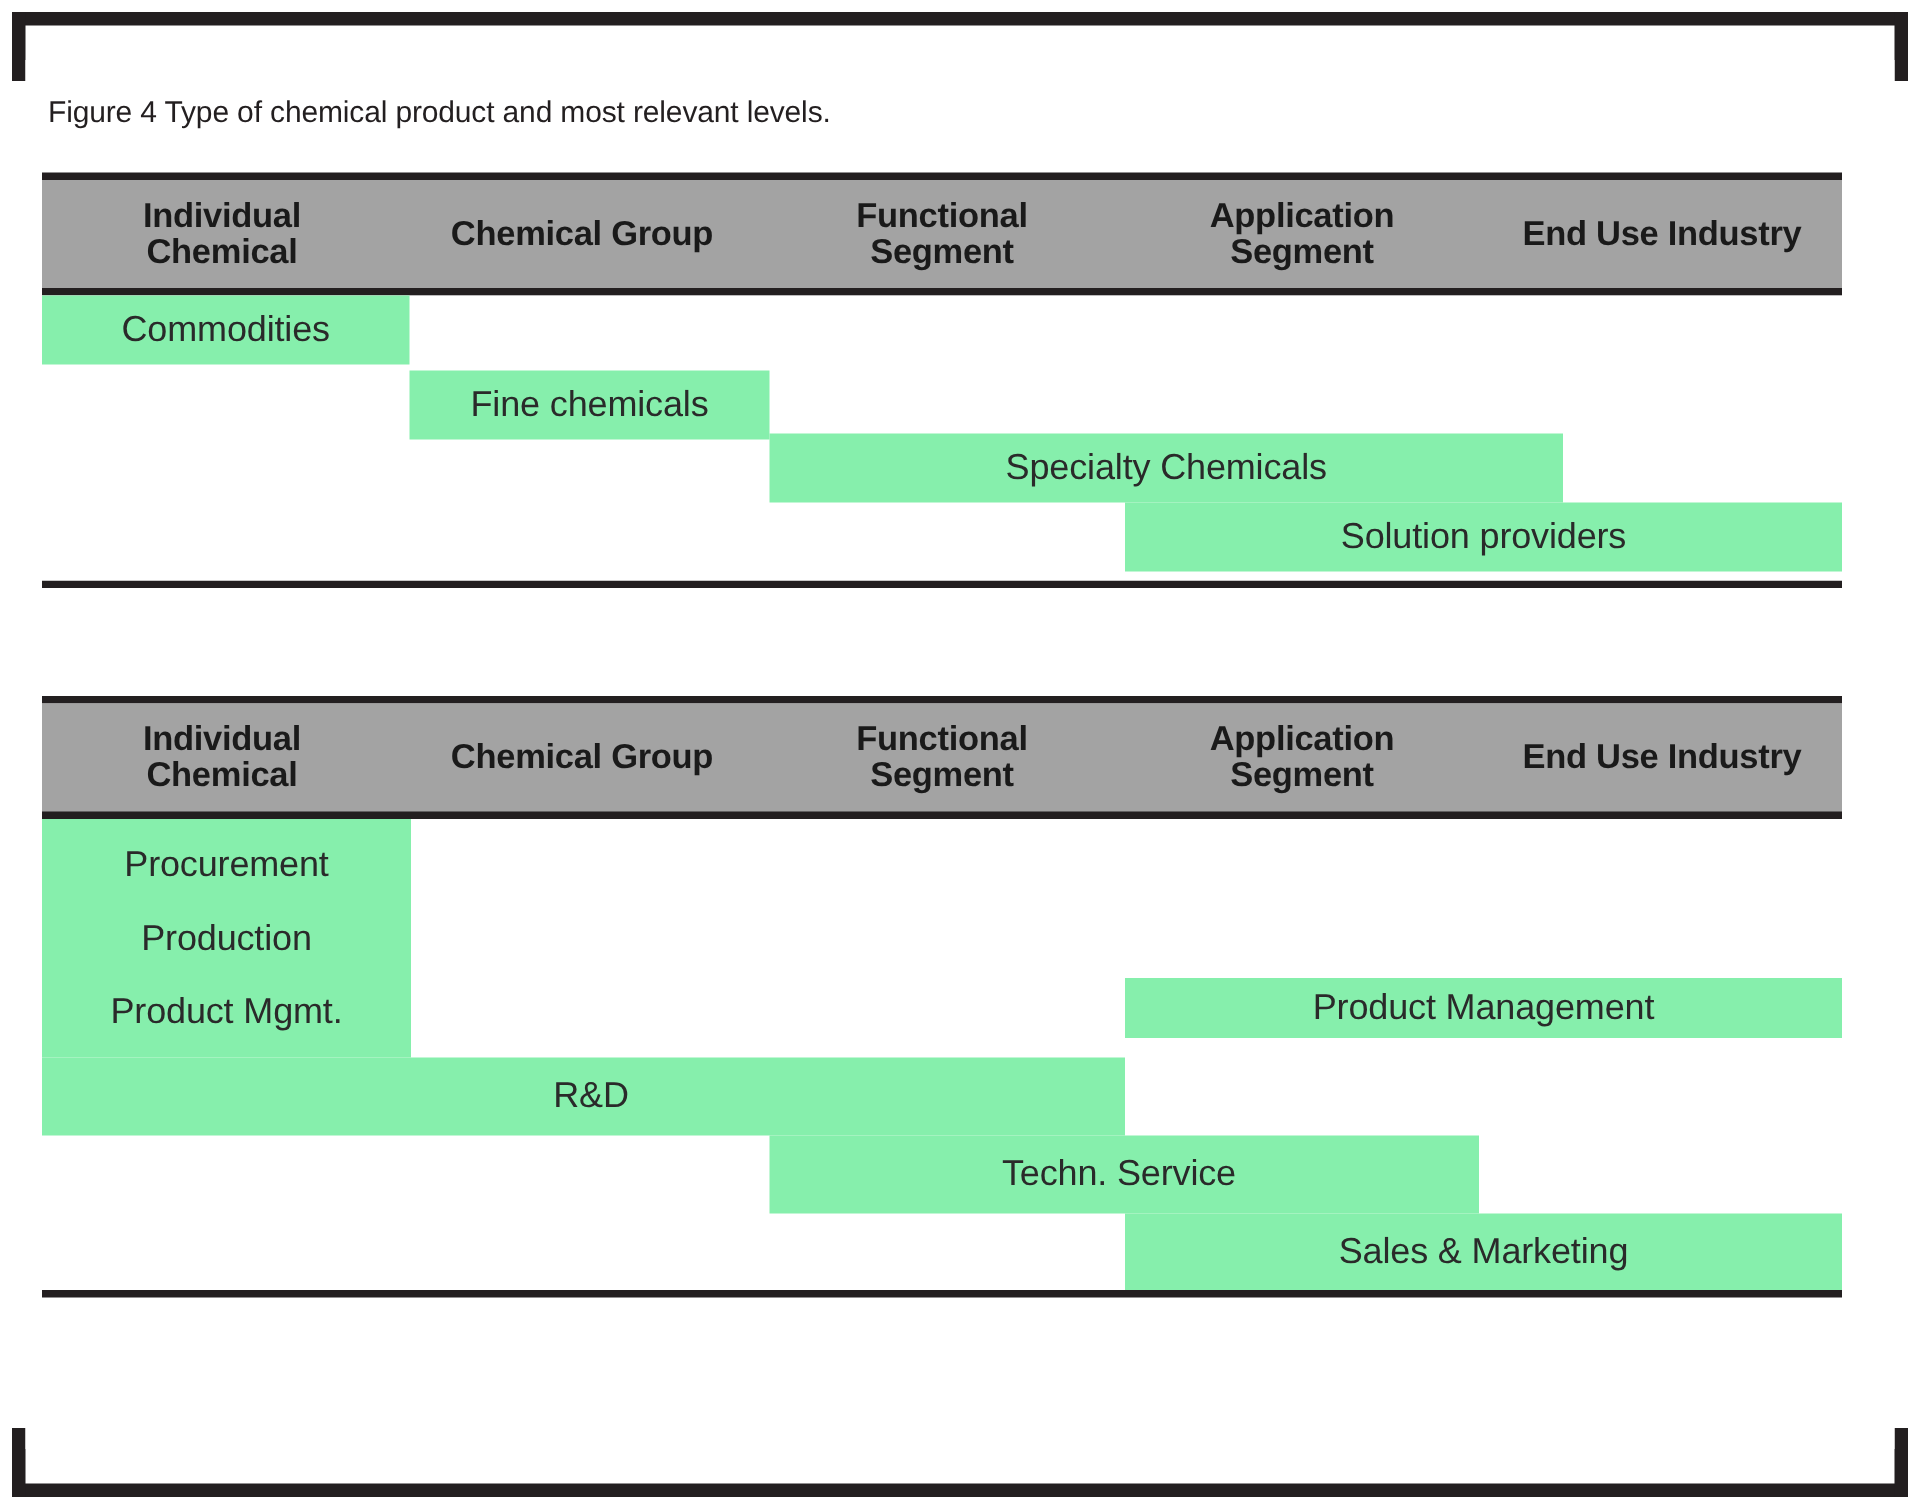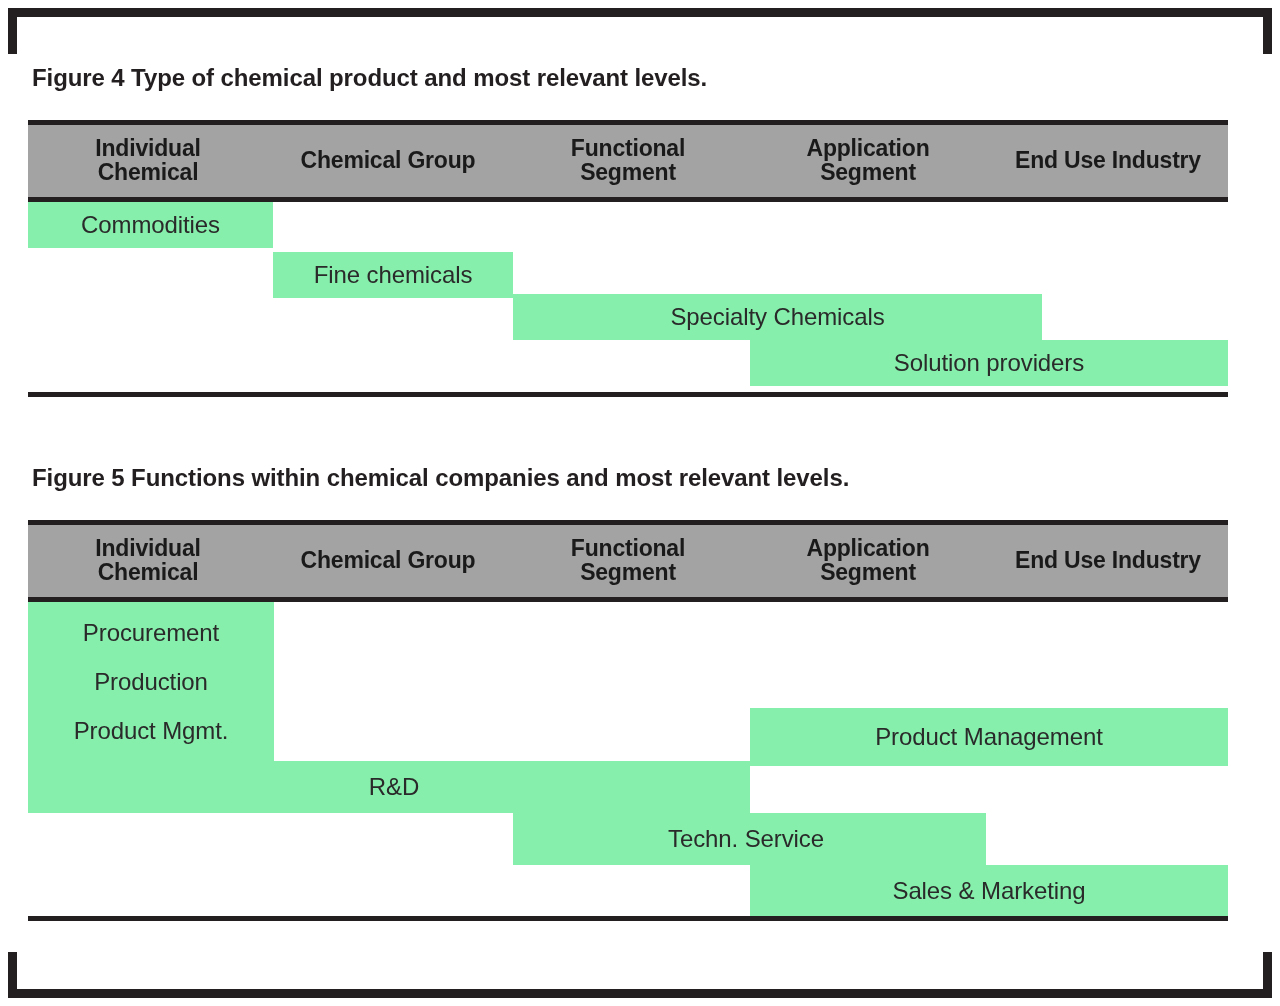--- a/index.html
+++ b/index.html
@@ -57,22 +57,22 @@
   
   .figure {
     position: absolute;
     left: 28px;
     width: 1200px;
   }
   #figure-4 { top: 64px; }
   #figure-5 { top: 464px; }
 
   .figure-caption {
-    font-size: 24px;
-    font-weight: bold;
+    font-size: 20px;
+    font-weight: normal;
     letter-spacing: -0.1px;
     color: #231f20;
     margin: 0 0 28px 4px;
     white-space: nowrap;
   }
 
   
   .chart {
     position: relative;
     width: 1200px;
@@ -184,21 +184,20 @@
 
       <div class="bar" style="left:722px; width:478px; top:138px; height:46px;">
         <span>Solution providers</span>
       </div>
 
     </div>
   </div>
 </div>
 
 <div class="figure" id="figure-5">
-  <div class="figure-caption">Figure 5 Functions within chemical companies and most relevant levels.</div>
 
   <div class="chart">
 
     <div class="header-row">
       <div class="header-cell">Individual
 Chemical</div>
       <div class="header-cell">Chemical Group</div>
       <div class="header-cell">Functional
 Segment</div>
       <div class="header-cell">Application
@@ -207,21 +206,21 @@
     </div>
 
     <div class="body-area" id="fig5-body">
 
       <div class="bar stack-labels" style="left:0px; width:246px; top:0px; height:159px;">
         <span class="stack-label">Procurement</span>
         <span class="stack-label">Production</span>
         <span class="stack-label">Product Mgmt.</span>
       </div>
 
-      <div class="bar" style="left:722px; width:478px; top:106px; height:58px;">
+      <div class="bar" style="left:722px; width:478px; top:106px; height:40px;">
         <span>Product Management</span>
       </div>
 
       <div class="bar" style="left:0px; width:722px; top:159px; height:52px;">
         <span class="label-slot" style="left:246px; width:240px;">R&amp;D</span>
       </div>
 
       <div class="bar" style="left:485px; width:473px; top:211px; height:52px;">
         <span class="label-slot" style="left:113px; width:240px;">Techn. Service</span>
       </div>

